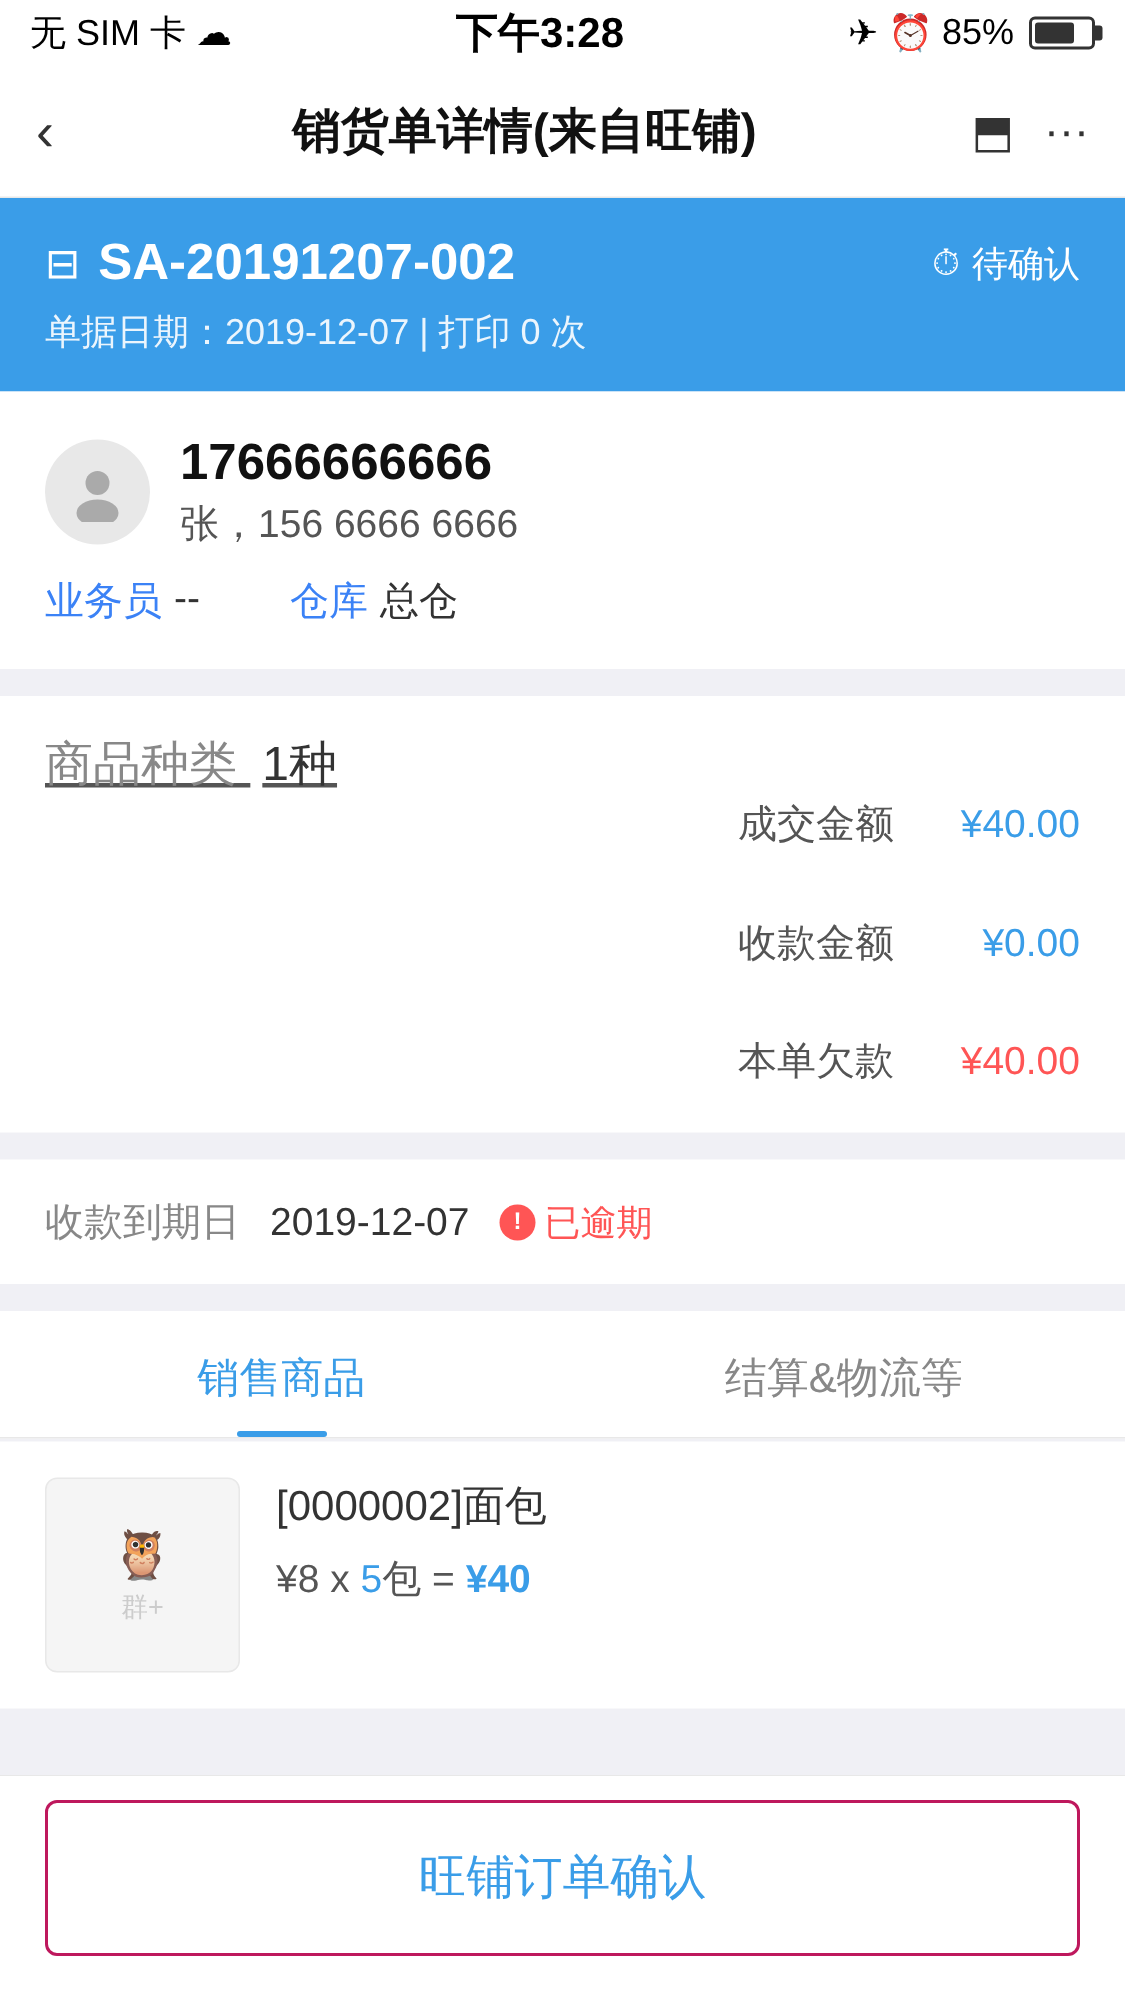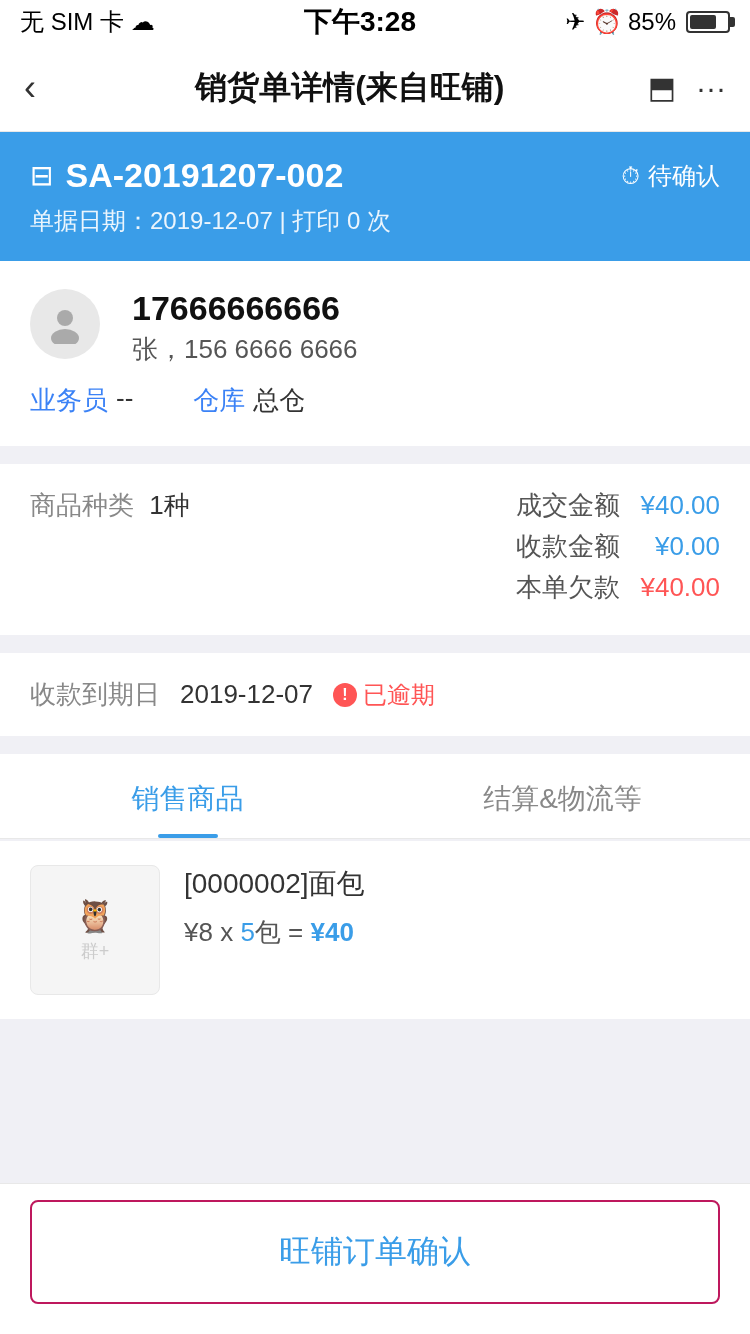--- a/index.html
+++ b/index.html
@@ -134,22 +134,22 @@
     }
 
     
     .customer-section {
       background: #fff;
       padding: 28px 30px;
       margin-bottom: 2px;
     }
     .customer-top {
       display: flex;
-      align-items: flex-start;
-      gap: 32px;
+      align-items: center;
+      gap: 20px;
       margin-bottom: 12px;
     }
     .avatar {
       width: 70px;
       height: 70px;
       background: #e8e8e8;
       border-radius: 50%;
       display: flex;
       align-items: center;
       justify-content: center;
@@ -189,34 +189,37 @@
       background: #fff;
       padding: 24px 30px;
       margin-bottom: 2px;
     }
     .summary-row {
       display: flex;
       justify-content: space-between;
       align-items: flex-start;
     }
     .summary-left {
-      font-size: 26px;
+      font-size: 32px;
       color: #555;
+      text-decoration: underline;
     }
     .summary-left-label { color: #888; }
     .summary-left-value { color: #333; margin-left: 8px; }
     .summary-right {
       text-align: right;
       font-size: 26px;
     }
     .summary-item {
       display: flex;
       justify-content: space-between;
+      gap: 24px;
       margin-bottom: 6px;
       align-items: center;
+      margin-top: 44px;
     }
     .summary-item-label { color: #555; }
     .summary-item-value { color: #3a9de8; min-width: 100px; text-align: right; }
     .summary-item-value.red { color: #f55; }
 
     
     .due-section {
       background: #fff;
       padding: 24px 30px;
       margin-bottom: 2px;

